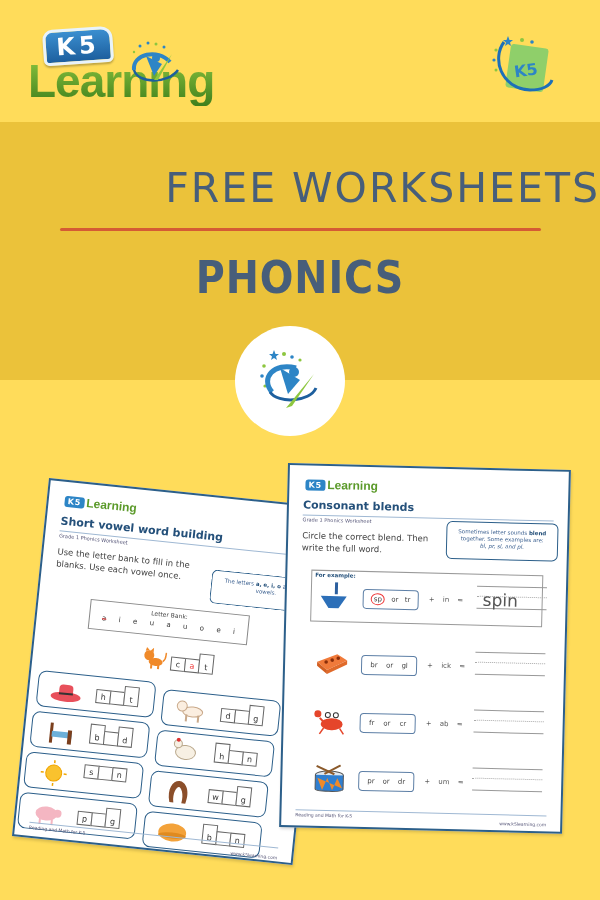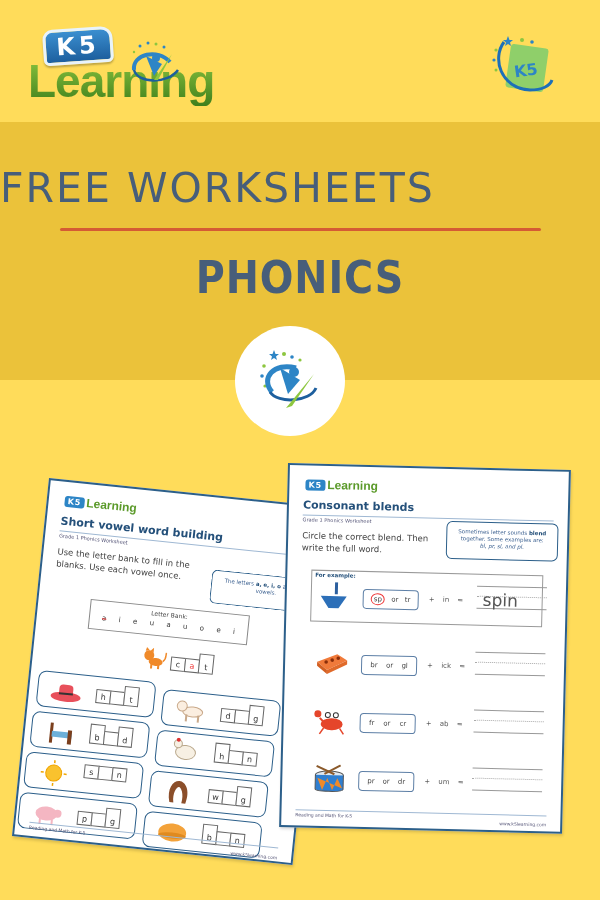--- a/index.html
+++ b/index.html
@@ -33,21 +33,21 @@
     position: absolute; left: 102px; top: 18px; width: 52px; height: 52px;
   }
   .logo-corner { position: absolute; left: 490px; top: 28px; width: 70px; height: 70px; }
 
   
   .band {
     position: absolute; left: 0; top: 122px; width: 600px; height: 258px;
     background: #EBC23A;
   }
   .title-1 {
-    position: absolute; left: 0; top: 160px; width: 600px; text-align: left;
+    position: absolute; left: 0; top: 160px; width: 600px; text-align: right;
     color: #475E7A; font-family: "DejaVu Sans", sans-serif;
     font-size: 41px; letter-spacing: 2px; line-height: 56px;
   }
   .divider {
     position: absolute; left: 60px; top: 228px; width: 481px; height: 3px;
     background: #D45B34; border-radius: 2px;
   }
   .title-2 {
     position: absolute; left: 0; top: 250px; width: 600px; text-align: center;
     color: #475E7A; font-family: "DejaVu Sans", sans-serif; font-weight: bold;

